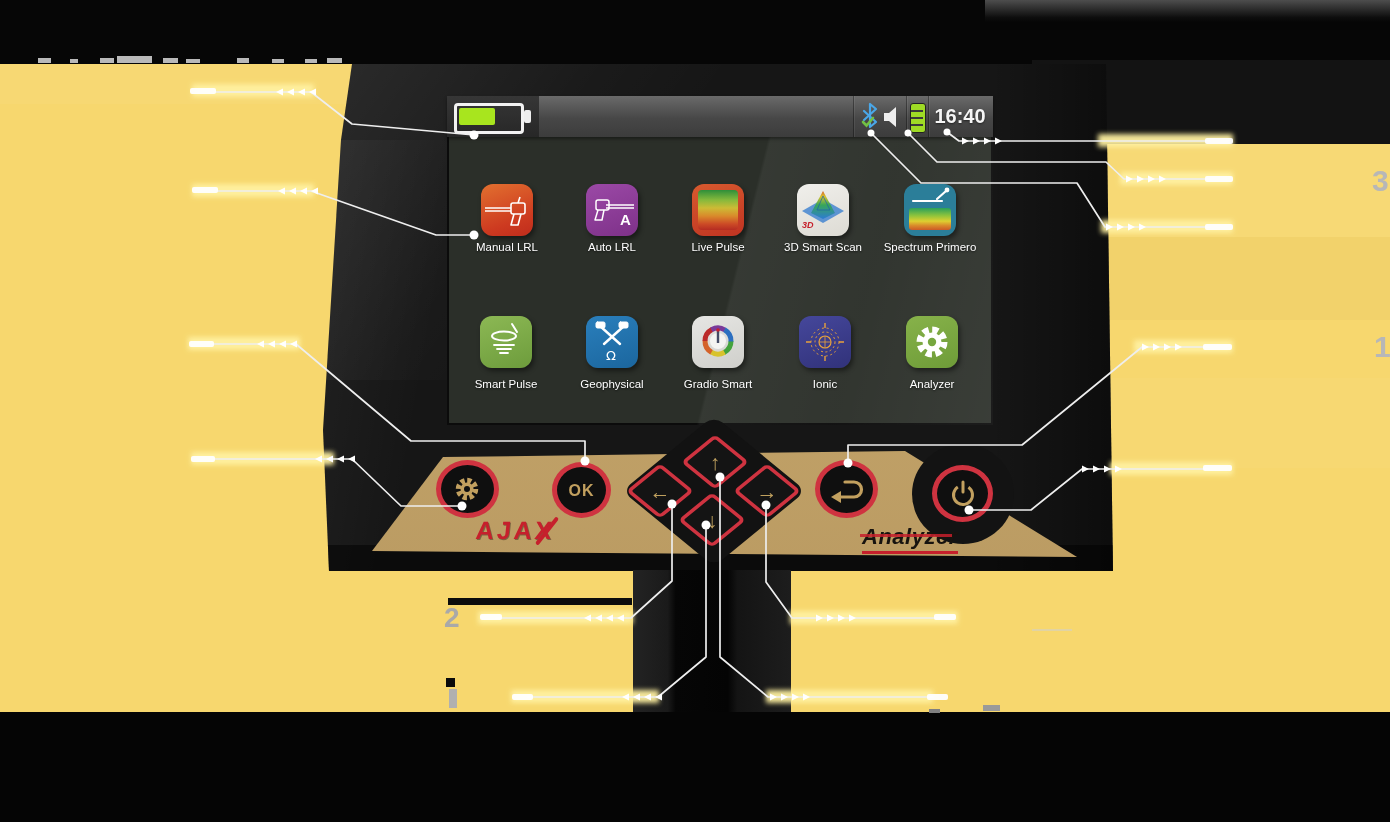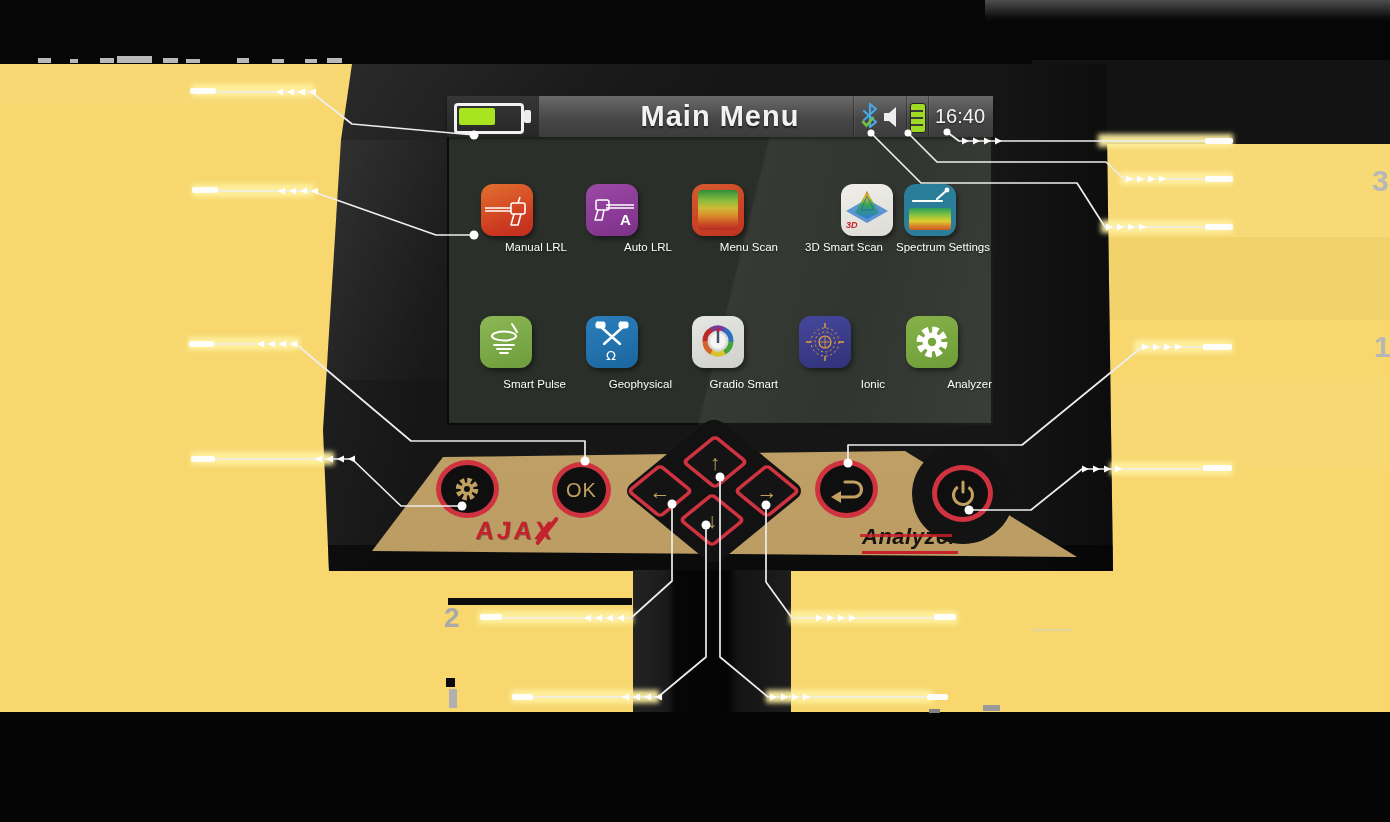--- a/index.html
+++ b/index.html
@@ -36,50 +36,50 @@
   .statusbar{left:447px;top:96px;width:546px;height:41px;
     background:linear-gradient(180deg,#6a6a6a,#474747 55%,#3c3c3c);box-shadow:0 2px 3px rgba(0,0,0,.4);}
   .bat-cell{left:447px;top:96px;width:92px;height:41px;background:linear-gradient(180deg,#363636,#272727);}
   .bat-outer{left:454px;top:103px;width:64px;height:25px;border:3px solid #f2f2f2;border-radius:4px;}
   .bat-fill{left:459px;top:108px;width:36px;height:17px;background:#a8e51e;border-radius:2px;}
   .bat-tip{left:524px;top:110px;width:7px;height:13px;background:#eeeeee;border-radius:2px;}
   .sb-title{left:447px;top:96px;width:546px;height:41px;line-height:41px;text-align:center;
     color:#f2f2f2;font-size:29px;font-weight:bold;letter-spacing:1px;text-shadow:0 2px 2px rgba(0,0,0,.55);}
   .sb-sep{top:96px;width:1px;height:41px;background:rgba(0,0,0,.35);box-shadow:1px 0 0 rgba(255,255,255,.07);}
   .sb-time{left:928px;top:96px;width:64px;height:41px;line-height:41px;text-align:center;
-    color:#f5f5f5;font-size:20px;font-weight:normal;text-shadow:0 1px 2px rgba(0,0,0,.5);}
+    color:#f5f5f5;font-size:20px;font-weight:bold;text-shadow:0 1px 2px rgba(0,0,0,.5);}
   .vbat{left:910px;top:103px;width:14px;height:28px;background:#9fdb25;border-radius:3px;border:1px solid #222;}
   .vbat i{position:absolute;left:0;width:12px;height:2px;background:#3a3a3a;}
   
   .tile{width:52px;height:52px;}
   .ticon{position:absolute;left:0;top:0;width:52px;height:52px;border-radius:12px;
     box-shadow:2px 3px 5px rgba(0,0,0,.45);overflow:hidden;}
-  .tlabel{position:absolute;left:-34px;top:57px;width:120px;text-align:right;color:#fff;
+  .tlabel{position:absolute;left:-34px;top:57px;width:120px;text-align:center;color:#fff;
     font-size:11.5px;text-shadow:0 1px 2px rgba(0,0,0,.6);}
   .r2 .tlabel{top:62px;}
   .ti-manual{background:linear-gradient(160deg,#e2702f,#cd3a20 70%,#bf2c1c);}
   .ti-auto{background:linear-gradient(160deg,#9b49a6,#7e3189);}
   .ti-live{background:linear-gradient(160deg,#d85a2e,#bf3322);}
-  .ti-3d{background:linear-gradient(160deg,#f0efeb,#dddbd4);margin-left:44px;}
+  .ti-3d{background:linear-gradient(160deg,#f0efeb,#dddbd4);}
   .ti-spec{background:#2b7e99;}
   .ti-pulse{background:linear-gradient(160deg,#8cb854,#6d9c3c);}
   .ti-geo{background:linear-gradient(160deg,#2a7fbc,#1b669e);}
   .ti-gradio{background:linear-gradient(160deg,#e6e6e3,#cfcfcb);}
   .ti-ionic{background:linear-gradient(160deg,#45479b,#31327a);}
   .ti-set{background:linear-gradient(160deg,#87b24a,#6e9c38);}
   
   .panel{left:0;top:0;width:1390px;height:822px;
     background:linear-gradient(180deg,#cdad72,#b3945c);
     clip-path:polygon(443px 457px,905px 451px,1077px 557px,372px 551px);}
   .power-notch{left:912px;top:444px;width:102px;height:100px;border-radius:50%;background:#131313;}
   .dpad-bg{left:649px;top:426px;width:130px;height:130px;background:#121212;border-radius:12px;
     transform:scaleY(.82) rotate(45deg);}
   .rbtn{border:5px solid #cf3340;background:#0f0f0f;border-radius:50%;box-sizing:border-box;}
   .btn-gear{left:436px;top:460px;width:63px;height:58px;}
-  .btn-ok{left:552px;top:462px;width:59px;height:56px;color:#c2a05f;font-weight:normal;font-size:20px;
+  .btn-ok{left:552px;top:462px;width:59px;height:56px;color:#c2a05f;font-weight:bold;font-size:16px;
     text-align:center;line-height:47px;letter-spacing:1px;}
   .btn-back{left:815px;top:460px;width:63px;height:58px;}
   .btn-power{left:932px;top:465px;width:61px;height:57px;}
   .dia{width:40px;height:40px;border:4px solid #cf3340;background:#141414;border-radius:6px;
     box-sizing:content-box;transform:scaleY(.82) rotate(45deg);}
   .d-up{left:691px;top:438px;}
   .d-left{left:636px;top:467px;}
   .d-right{left:743px;top:467px;}
   .d-down{left:688px;top:496px;}
   .darrow{width:30px;height:30px;text-align:center;line-height:30px;color:#bfa05e;
@@ -122,21 +122,20 @@
   <div class="abs strip-bottom"></div>
 
   <div class="abs screen"></div>
   <div class="abs screen-glare"></div>
 
   <div class="abs statusbar"></div>
   <div class="abs bat-cell"></div>
   <div class="abs bat-outer"></div>
   <div class="abs bat-fill"></div>
   <div class="abs bat-tip"></div>
-  <div class="abs sb-title">Main Menu</div>
   <div class="abs sb-sep" style="left:853px"></div>
   <div class="abs sb-sep" style="left:906px"></div>
   <div class="abs sb-sep" style="left:928px"></div>
   <svg class="callouts" width="40" height="41" style="left:856px;top:96px">
     <g stroke="#4aa7e8" stroke-width="2.2" fill="none" stroke-linejoin="round" stroke-linecap="round">
       <path d="M14,8 V31 M14,8 L20,13 L8,24 M14,31 L20,26 L8,15"></path>
     </g>
     <path d="M7,26 l3.5,3.5 L17,22" stroke="#72bf44" stroke-width="2.6" fill="none" stroke-linecap="round"></path>
   </svg>
   <svg class="callouts" width="22" height="22" style="left:884px;top:107px">
@@ -186,21 +185,21 @@
               <stop offset=".25" stop-color="#86b93c"></stop>
           <stop offset=".45" stop-color="#cdbb35"></stop>
               <stop offset=".65" stop-color="#d98a2b"></stop>
           <stop offset=".85" stop-color="#cc4a26"></stop>
               <stop offset="1" stop-color="#b52c22"></stop>
         </linearGradient>
           </defs>
         <rect x="6" y="6" width="40" height="40" rx="4" fill="url(#lsg)"></rect>
       </svg>
     </div>
-    <div class="tlabel">Menu Scan</div>
+    <div class="tlabel">Live Pulse</div>
   </div>
   <div class="abs tile r1" style="left:797px;top:184px">
     <div class="ticon ti-3d">
       <svg width="52" height="52">
         <defs>
             <linearGradient id="terr" x1="0" y1="1" x2="0" y2="0">
           <stop offset="0" stop-color="#2c7bd4"></stop>
               <stop offset=".5" stop-color="#37a65a"></stop>
           <stop offset=".8" stop-color="#d8c32c"></stop>
               <stop offset="1" stop-color="#d4622a"></stop>
@@ -227,21 +226,21 @@
         </linearGradient>
           </defs>
         <g stroke="#fff" stroke-width="2.2" fill="none" stroke-linecap="round">
           <line x1="9" y1="17" x2="38" y2="17"></line>
             <line x1="33" y1="15" x2="42" y2="7"></line>
         </g>
         <circle cx="43" cy="6" r="2.4" fill="#fff"></circle>
         <rect x="5" y="24" width="42" height="22" rx="3" fill="url(#spg)"></rect>
       </svg>
     </div>
-    <div class="tlabel">Spectrum Settings</div>
+    <div class="tlabel">Spectrum Primero</div>
   </div>
 
   <div class="abs tile r2" style="left:480px;top:316px">
     <div class="ticon ti-pulse">
       <svg width="52" height="52">
           <g stroke="#fff" fill="none" stroke-linecap="round">
         <ellipse cx="24" cy="20" rx="12" ry="4.5" stroke-width="2"></ellipse>
         <line x1="32" y1="8" x2="37" y2="16" stroke-width="2"></line>
         <line x1="14" y1="29" x2="34" y2="29" stroke-width="1.8"></line>
         <line x1="17" y1="33" x2="31" y2="33" stroke-width="1.8"></line>

